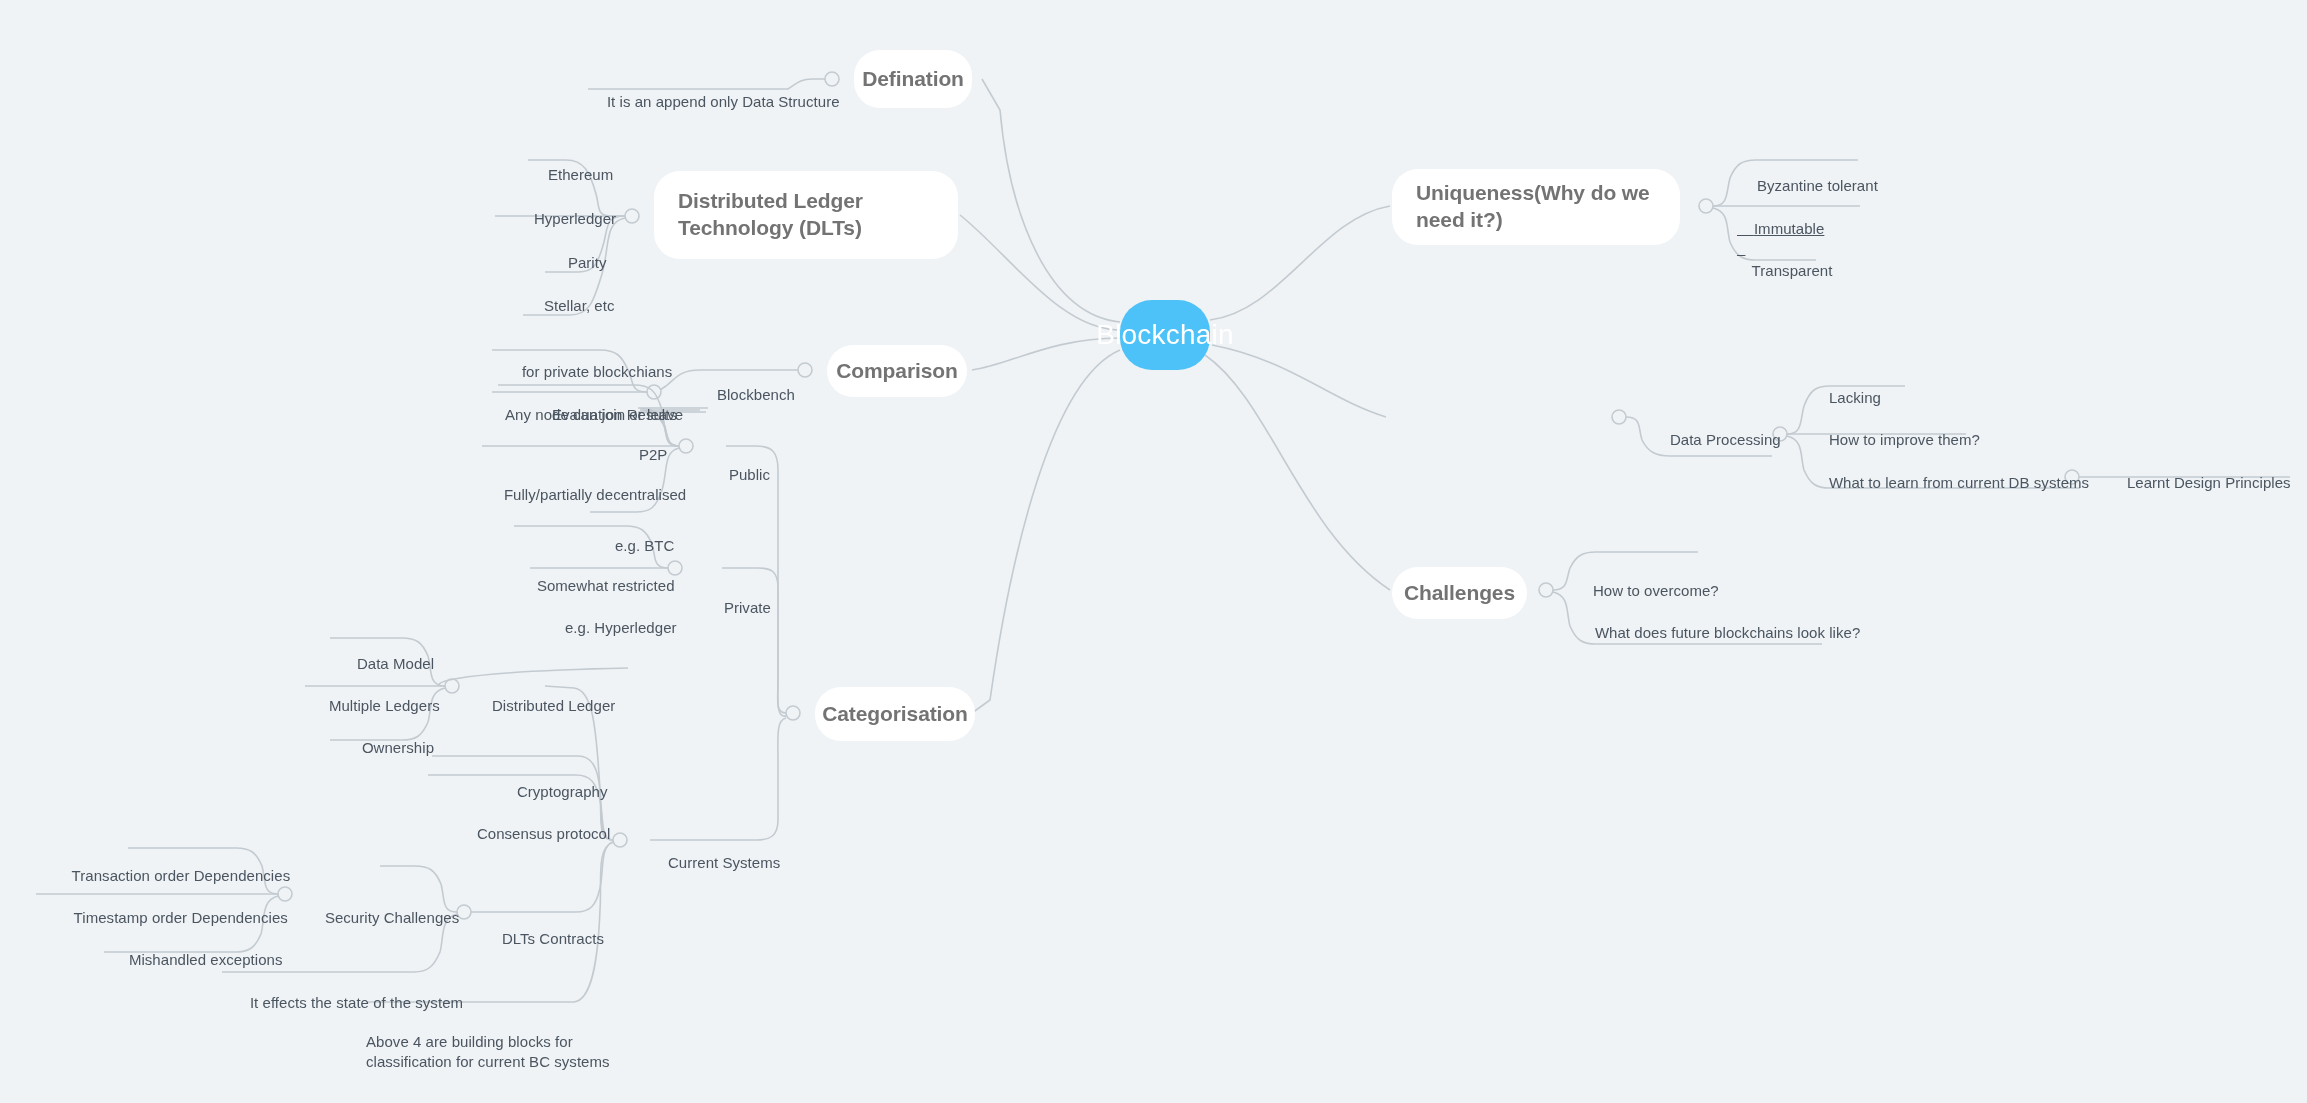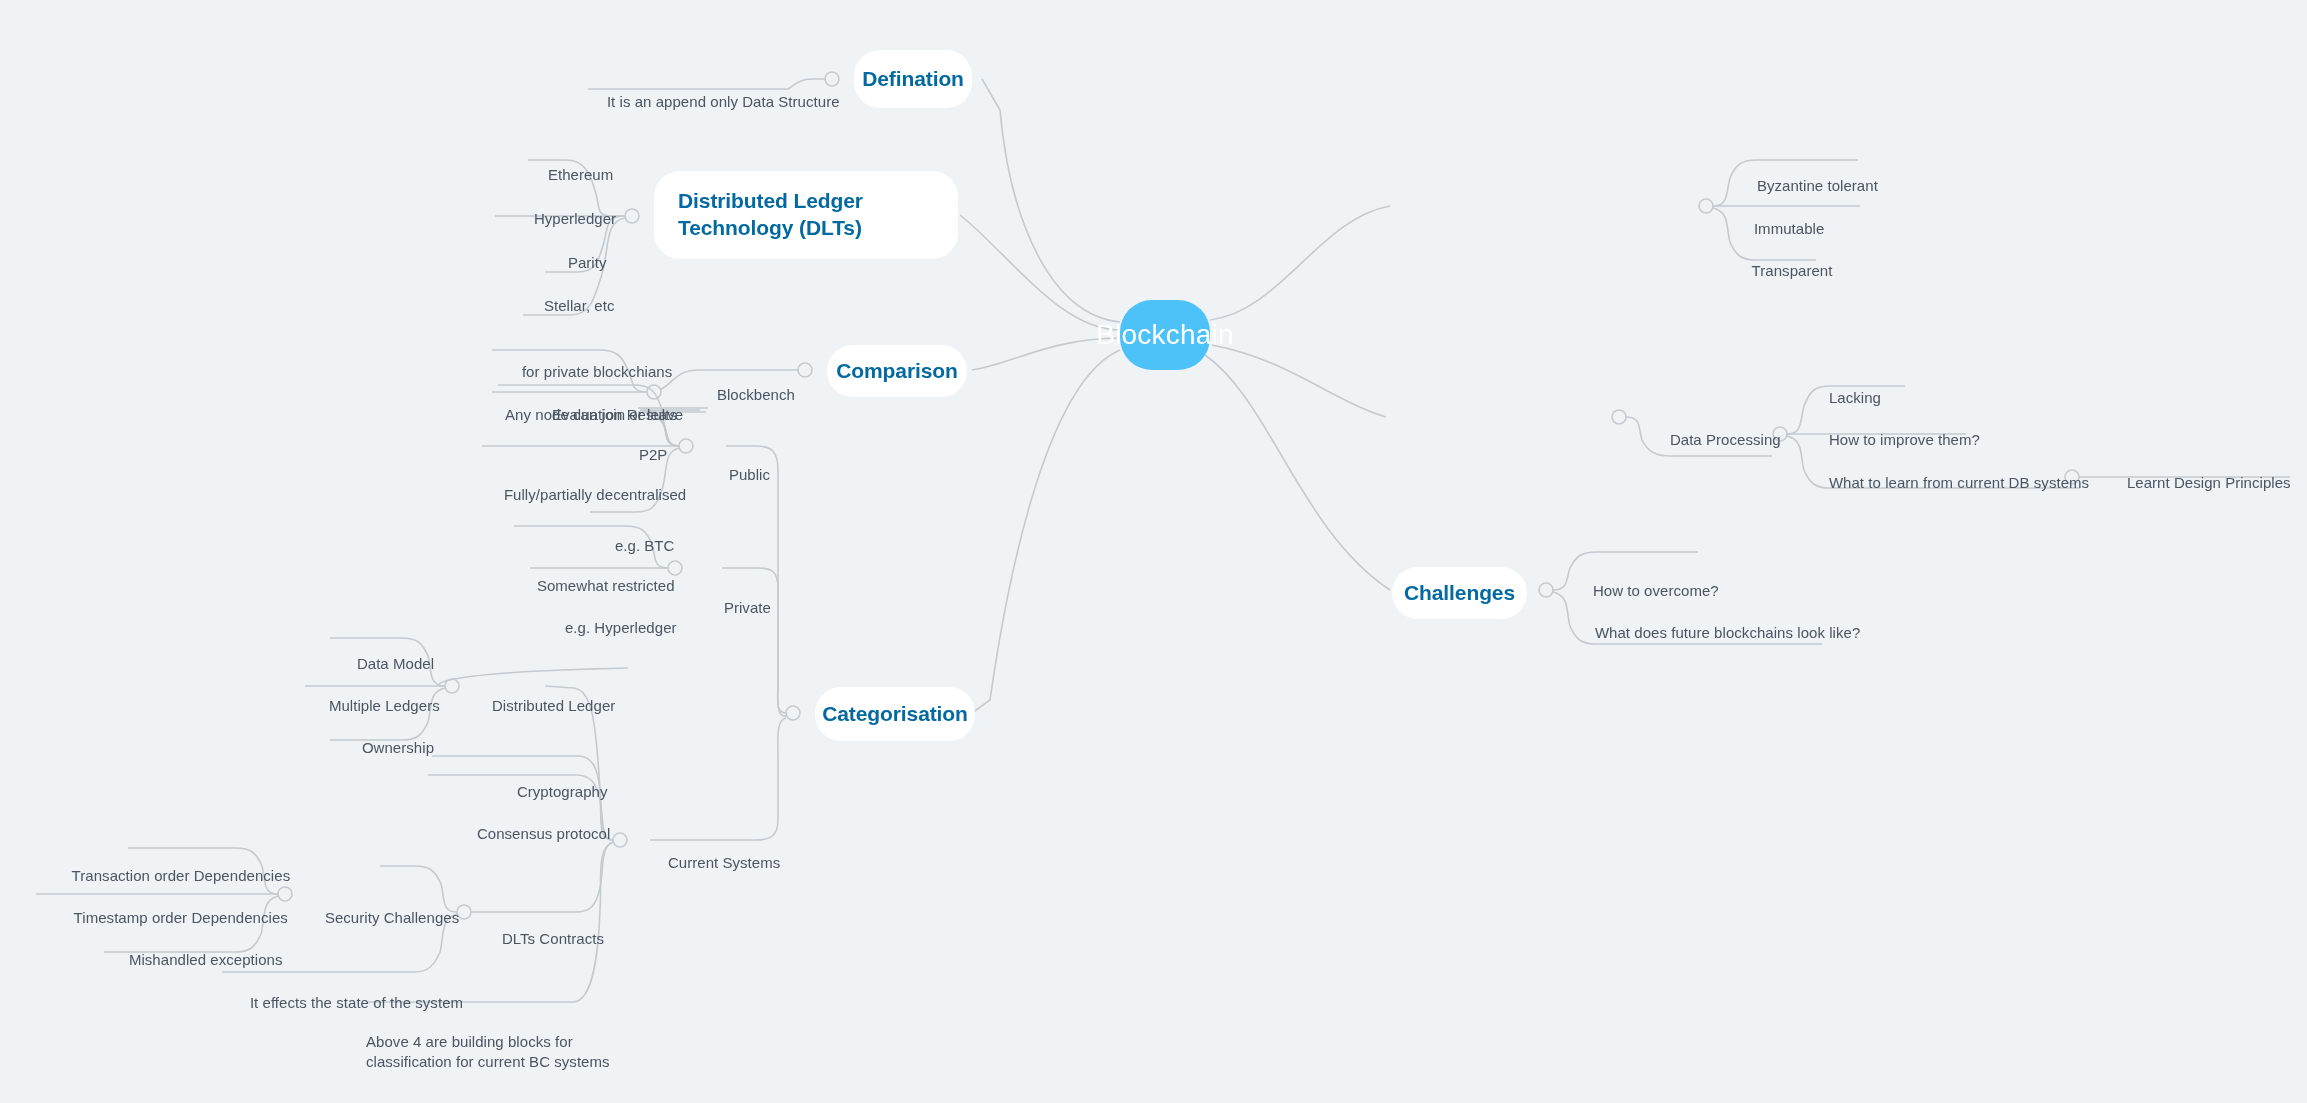--- a/index.html
+++ b/index.html
@@ -49,21 +49,21 @@
     display: flex;
     align-items: center;
     justify-content: center;
     letter-spacing: 0.2px;
     box-sizing: border-box;
   }
   
   .pill {
     position: absolute;
     background: #ffffff;
-    color: #0369a1;
+    color: #737373;
     border-radius: 26px;
     font-size: 21px;
     font-weight: bold;
     display: flex;
     align-items: center;
     box-sizing: border-box;
     padding: 14px 24px;
     line-height: 1.28;
     letter-spacing: -0.1px;
   }
@@ -180,20 +180,23 @@
   </div>
 
   <div class="pill" style="left:827px; top:345px; width:140px; height:52px; justify-content:center;">
     <span>Comparison</span>
   </div>
 
   <div class="pill" style="left:815px; top:687px; width:160px; height:54px; justify-content:center;">
     <span>Categorisation</span>
   </div>
 
+  <div class="pill" style="left:1392px; top:169px; width:288px; height:76px;">
+    <span>Uniqueness(Why do we need it?)</span>
+  </div>
 
 
   <div class="pill" style="left:1392px; top:567px; width:135px; height:52px; justify-content:center;">
     <span>Challenges</span>
   </div>
 
   <div class="leaf" style="left:590px; top:71px;">
     <span>It is an append only Data Structure</span>
   </div>
 
@@ -290,21 +293,21 @@
   </div>
 
   <div class="leaf two-line" style="left:366px; top:1011px;">
     <span>Above 4 are building blocks for
 classification for current BC systems</span>
   </div>
 
   <div class="leaf" style="left:1740px; top:155px;">
     <span>Byzantine tolerant</span>
   </div>
-  <div class="leaf" style="left:1737px; top:198px;">
+  <div class="leaf" style="left:1737px; top:198px;text-decoration:underline;">
     <span>Immutable</span>
   </div>
   <div class="leaf" style="left:1735px; top:240px;">
     <span>Transparent</span>
   </div>
 
   <div class="leaf" style="left:1653px; top:409px;">
     <span>Data Processing</span>
   </div>
   <div class="leaf" style="left:1812px; top:367px;">

